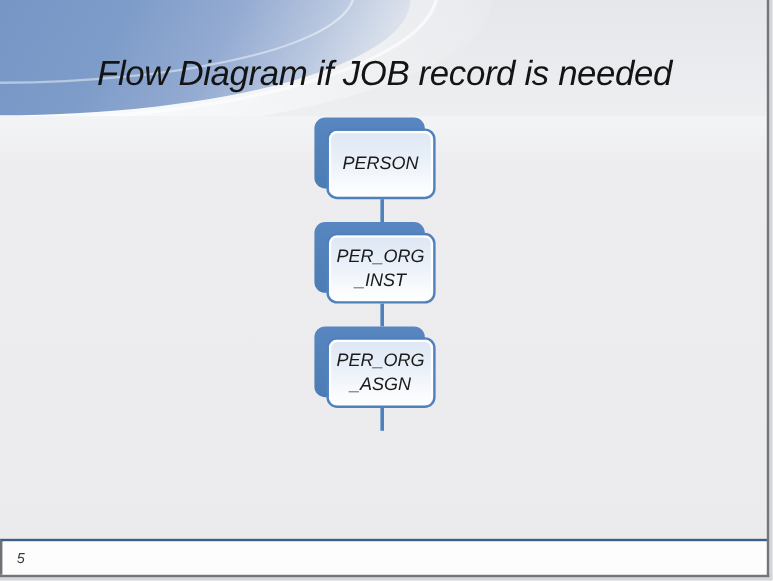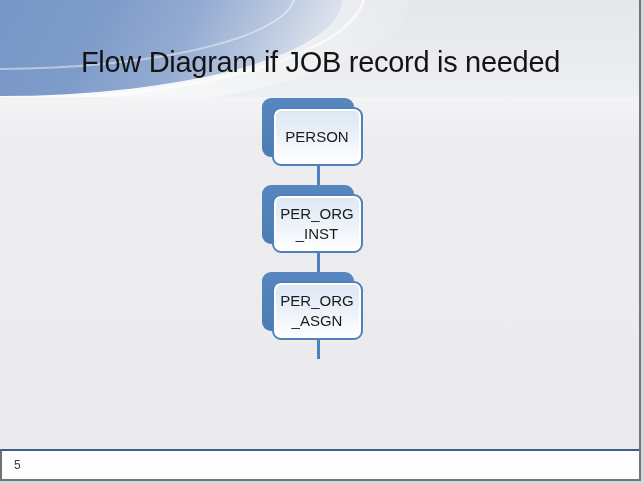--- a/index.html
+++ b/index.html
@@ -1,19 +1,19 @@
 <!DOCTYPE html>
 <html><head>
 <meta charset="utf-8">
 <style>
   html,body{margin:0;padding:0;background:#ffffff;}
   *{box-sizing:border-box;}
   .frame{
     position:relative;width:644px;height:484px;overflow:hidden;
-    background:#ededef;font-family:"Liberation Sans",sans-serif;
+    background:#ededef;font-family:"Liberation Sans",sans-serif;font-style:italic;
   }
   
   .header{
     position:absolute;left:0;top:0;width:641px;height:97px;overflow:hidden;
     background:linear-gradient(180deg,#e5e7eb 0%,#e9ebee 55%,#edeff1 100%);
   }
   .swoosh-white{
     position:absolute;left:0;top:0;width:410px;height:114px;
     border-radius:0 0 100% 0;
     background:linear-gradient(122deg,rgba(255,255,255,0.95) 0%,rgba(255,255,255,0.45) 55%,rgba(255,255,255,0) 95%);

